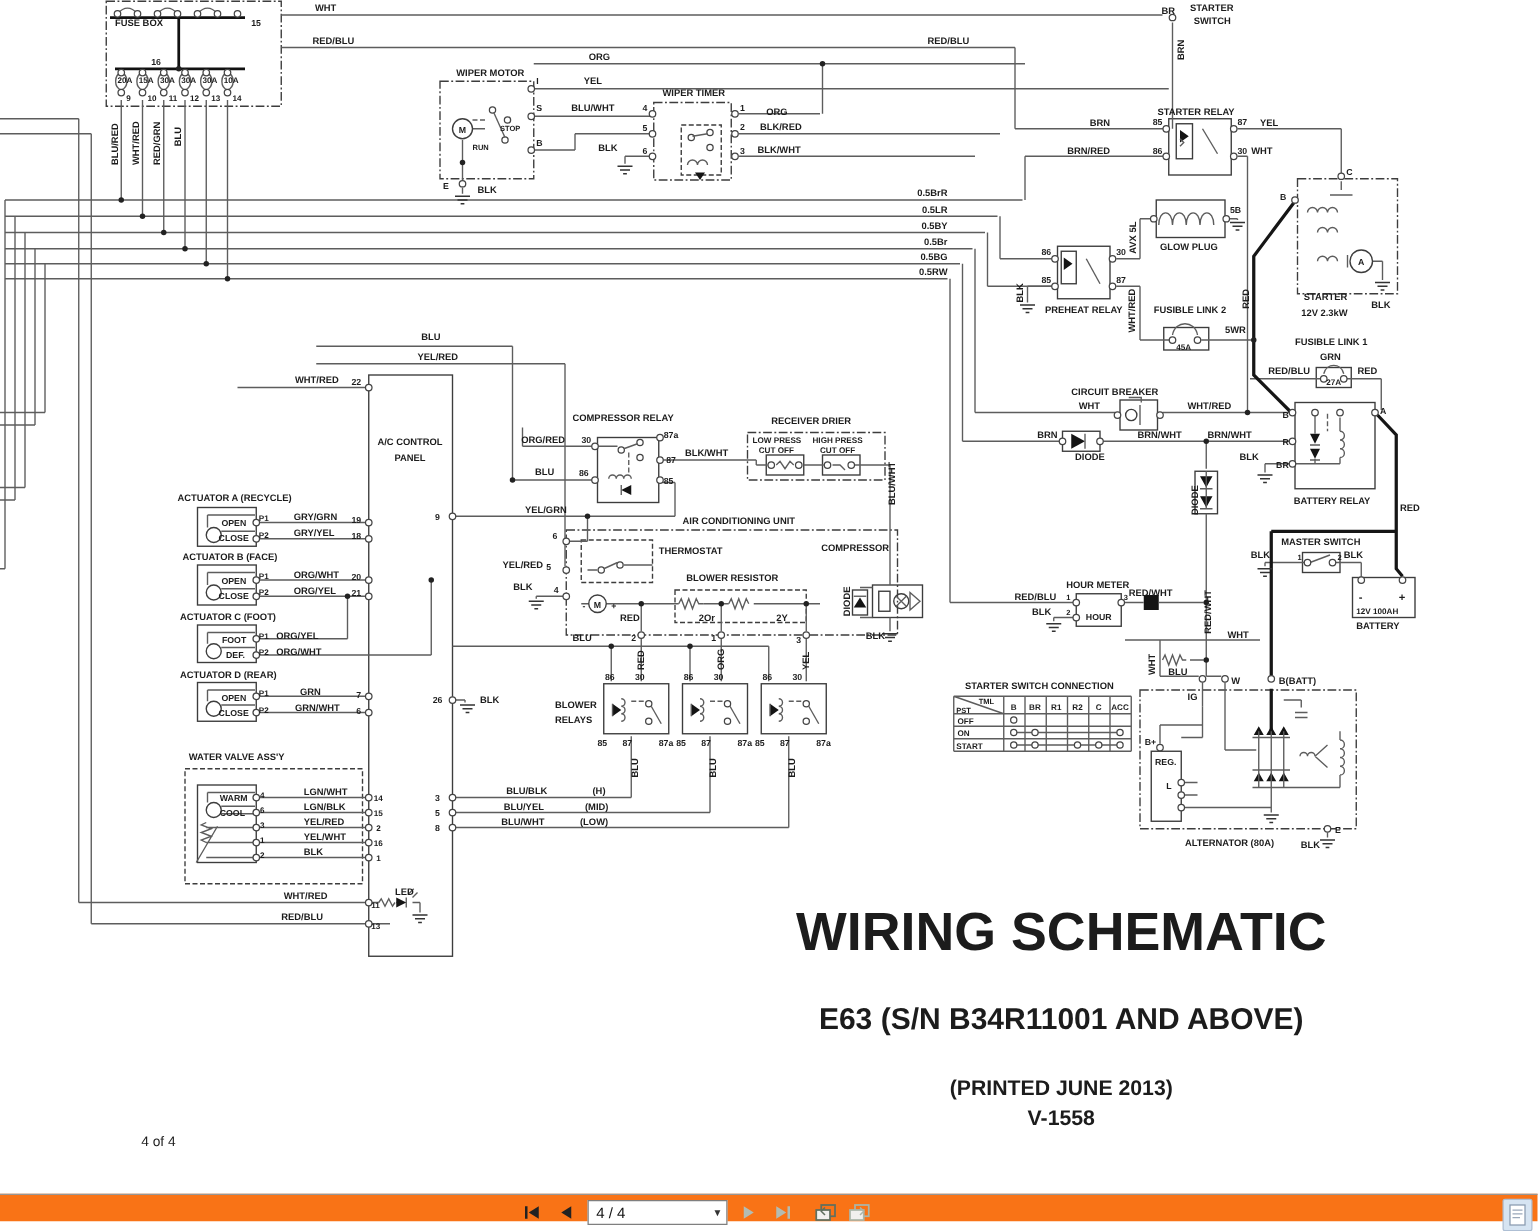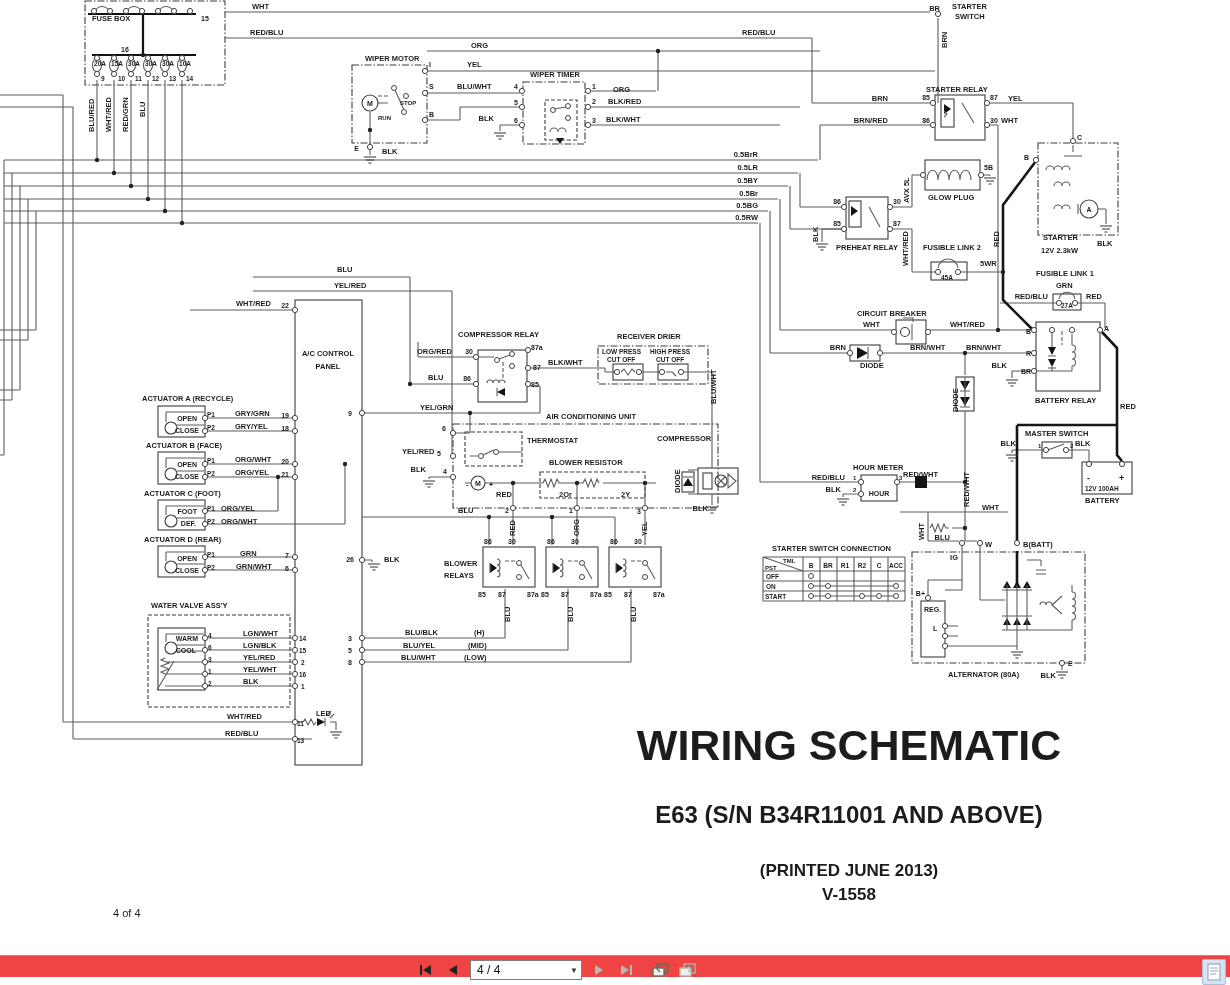--- a/index.html
+++ b/index.html
@@ -11,21 +11,21 @@
   .bus{stroke:#111;stroke-width:2.2;fill:none;}
   .box{fill:none;stroke:#3d3d3d;stroke-width:1.1;}
   .dash{stroke-dasharray:4 2;}
   .ddot{stroke-dasharray:7 2 1.5 2;}
   .pin{fill:#fff;stroke:#444;stroke-width:1;}
   .dot{fill:#222;stroke:none;}
   .blk{fill:#141414;stroke:none;}
   .gndl{stroke:#333;stroke-width:1.2;fill:none;}
   
   #toolbar{position:absolute;left:0;top:955px;width:1230px;height:22px;
-    background:#ef4444;border-top:1px solid #969696;box-sizing:border-box;}
+    background:#f97316;border-top:1px solid #969696;box-sizing:border-box;}
   .tb-controls{position:absolute;left:416px;top:4px;display:flex;align-items:center;gap:7px;}
   .tb-btn{width:20px;height:20px;display:flex;align-items:center;justify-content:center;cursor:pointer;}
   .combo{width:112px;height:20px;background:#fff;border:1px solid #7f7f7f;display:flex;
     align-items:center;box-sizing:border-box;cursor:pointer;}
   .combo .val{flex:1;font-size:12px;padding-left:6px;color:#111;}
   .combo .arr{width:14px;text-align:center;font-size:8px;color:#333;}
   .corner-ico{position:absolute;right:4px;top:3px;width:22px;height:24px;background:#d6e4f2;
     border:1px solid #aebfd4;border-radius:2px;display:flex;align-items:center;justify-content:center;}
 </style>
 </head>

